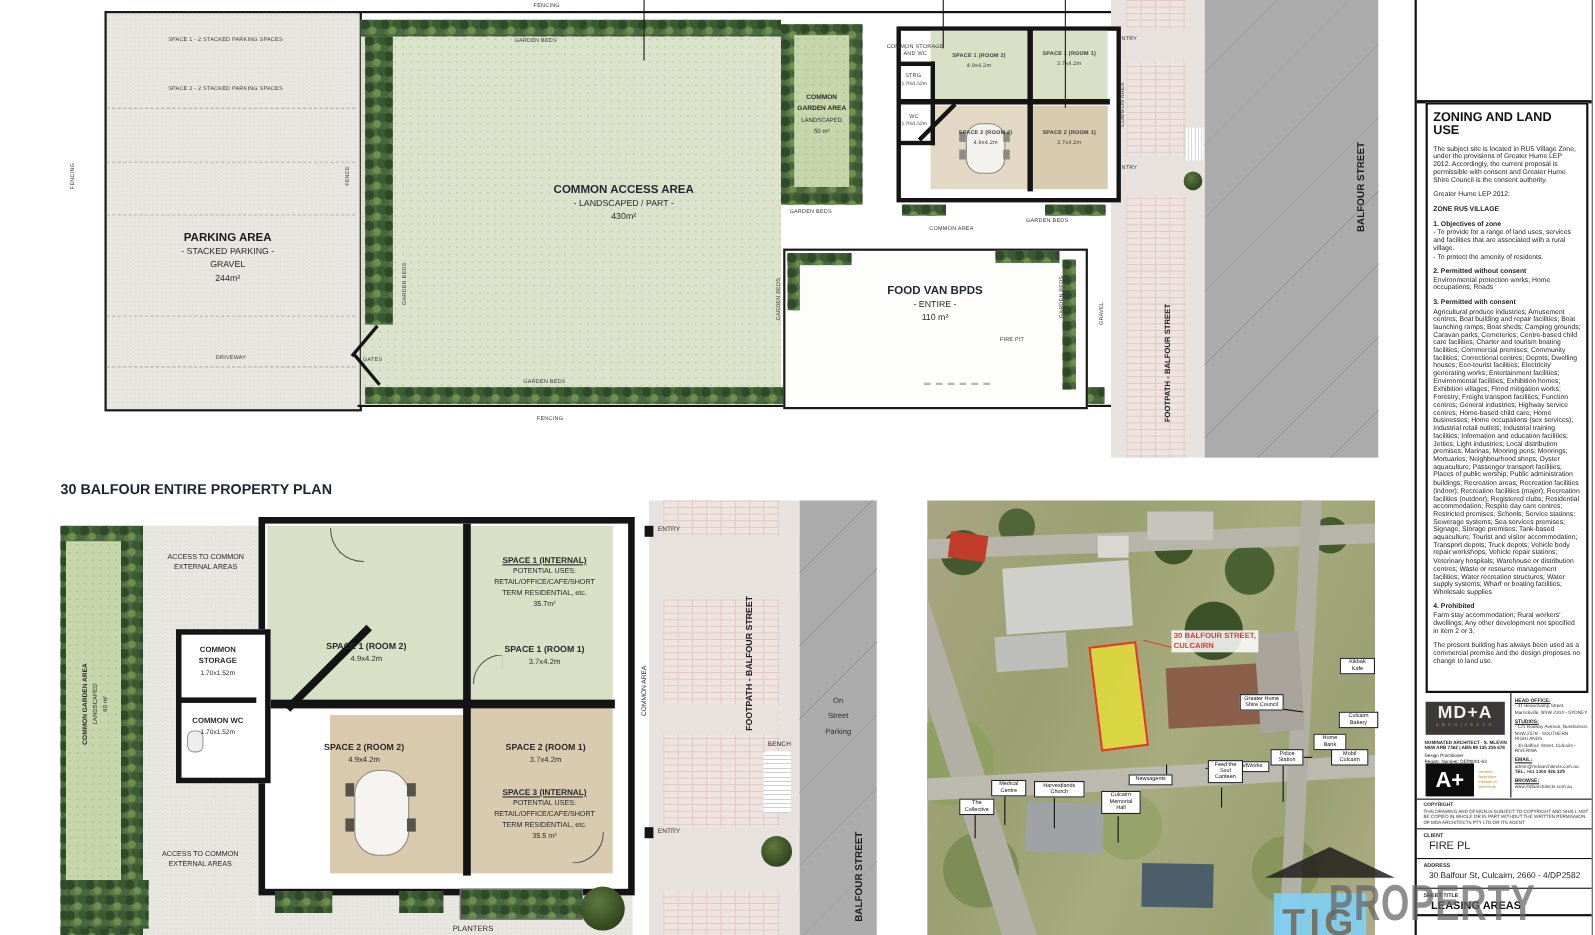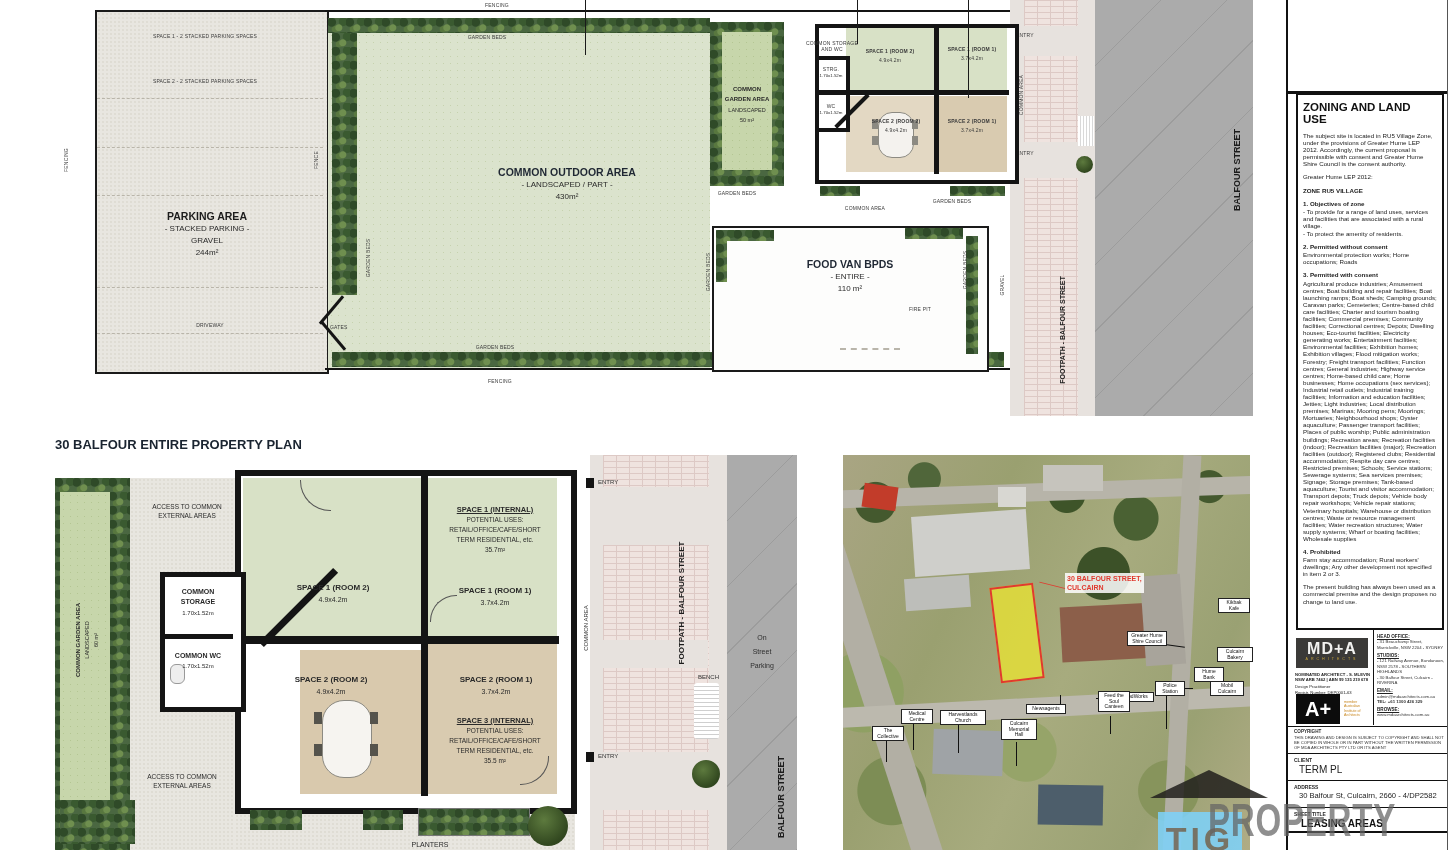--- a/index.html
+++ b/index.html
@@ -85,21 +85,21 @@
   <div class="thinline" style="left:325px;top:10px;width:685px;height:2px;"></div>
   <div class="thinline" style="left:325px;top:368px;width:685px;height:2px;"></div>
 
   <div class="abs lawn" style="left:328px;top:18px;width:382px;height:350px;"></div>
   <div class="abs bed" style="left:328px;top:18px;width:382px;height:15px;"></div>
   <div class="abs bed" style="left:332px;top:33px;width:25px;height:262px;"></div>
   <div class="abs bed" style="left:332px;top:352px;width:672px;height:15px;"></div>
   <div class="hc tiny" style="left:487px;top:34px;">GARDEN BEDS</div>
   <div class="vl tiny" style="left:368px;top:258px;">GARDEN BEDS</div>
   <div class="hc tiny" style="left:495px;top:344px;">GARDEN BEDS</div>
-  <div class="hc b navy" style="left:567px;top:166px;font-size:10.5px;">COMMON OUTDOOR AREA</div>
+  <div class="hc b navy" style="left:567px;top:166px;font-size:10.5px;">COMMON ACCESS AREA</div>
   <div class="hc" style="left:567px;top:180px;font-size:8px;">- LANDSCAPED / PART -</div>
   <div class="hc" style="left:567px;top:192px;font-size:8px;">430m²</div>
 
   <div class="wall" style="left:330px;top:292px;width:3px;height:36px;transform:rotate(40deg);"></div>
   <div class="wall" style="left:332px;top:318px;width:3px;height:36px;transform:rotate(-40deg);"></div>
   <div class="tiny" style="position:absolute;left:330px;top:324px;">GATES</div>
 
   <div class="abs bed" style="left:710px;top:22px;width:74px;height:164px;"></div>
   <div class="abs gardenfill" style="left:722px;top:32px;width:50px;height:138px;"></div>
   <div class="hc b" style="left:747px;top:86px;font-size:6px;">COMMON</div>
@@ -362,21 +362,21 @@
     <div class="tb-t b">TEL: +61 1300 426 329</div>
     <div class="tb-h" style="margin-top:2px;">BROWSE:</div>
     <div class="tb-t">www.mdaarchitects.com.au</div>
   </div>
 
   <div class="divline" style="left:1288px;top:726px;width:159px;height:1px;"></div>
   <div class="abs b" style="left:1294px;top:729px;font-size:4.6px;">COPYRIGHT</div>
   <div class="abs" style="left:1294px;top:735px;width:150px;font-size:4.2px;line-height:5.2px;color:#333;">THIS DRAWING AND DESIGN IS SUBJECT TO COPYRIGHT AND SHALL NOT BE COPIED IN WHOLE OR IN PART WITHOUT THE WRITTEN PERMISSION OF MDA ARCHITECTS PTY LTD OR ITS AGENT</div>
   <div class="divline" style="left:1288px;top:753px;width:159px;height:1px;"></div>
   <div class="abs b" style="left:1294px;top:757px;font-size:5px;">CLIENT</div>
-  <div class="abs" style="left:1299px;top:764px;font-size:10px;color:#222;">TERM PL</div>
+  <div class="abs" style="left:1299px;top:764px;font-size:10px;color:#222;">FIRE PL</div>
   <div class="divline" style="left:1288px;top:780px;width:159px;height:1px;"></div>
   <div class="abs b" style="left:1294px;top:784px;font-size:5px;">ADDRESS</div>
   <div class="abs" style="left:1299px;top:791px;font-size:7.6px;color:#222;white-space:nowrap;">30 Balfour St, Culcairn, 2660 - 4/DP2582</div>
   <div class="divline" style="left:1288px;top:807px;width:159px;height:1px;"></div>
   <div class="abs b" style="left:1294px;top:811px;font-size:5px;">SHEET TITLE</div>
   <div class="abs b" style="left:1301px;top:818px;font-size:10px;color:#111;">LEASING AREAS</div>
   <div class="divline" style="left:1288px;top:831px;width:159px;height:2px;"></div>
 
   <div class="abs" style="left:1150px;top:770px;width:118px;height:80px;z-index:40;opacity:.85;">
     <div style="position:absolute;left:0;top:0;width:0;height:0;border-left:59px solid transparent;border-right:59px solid transparent;border-bottom:28px solid #22201d;"></div>

